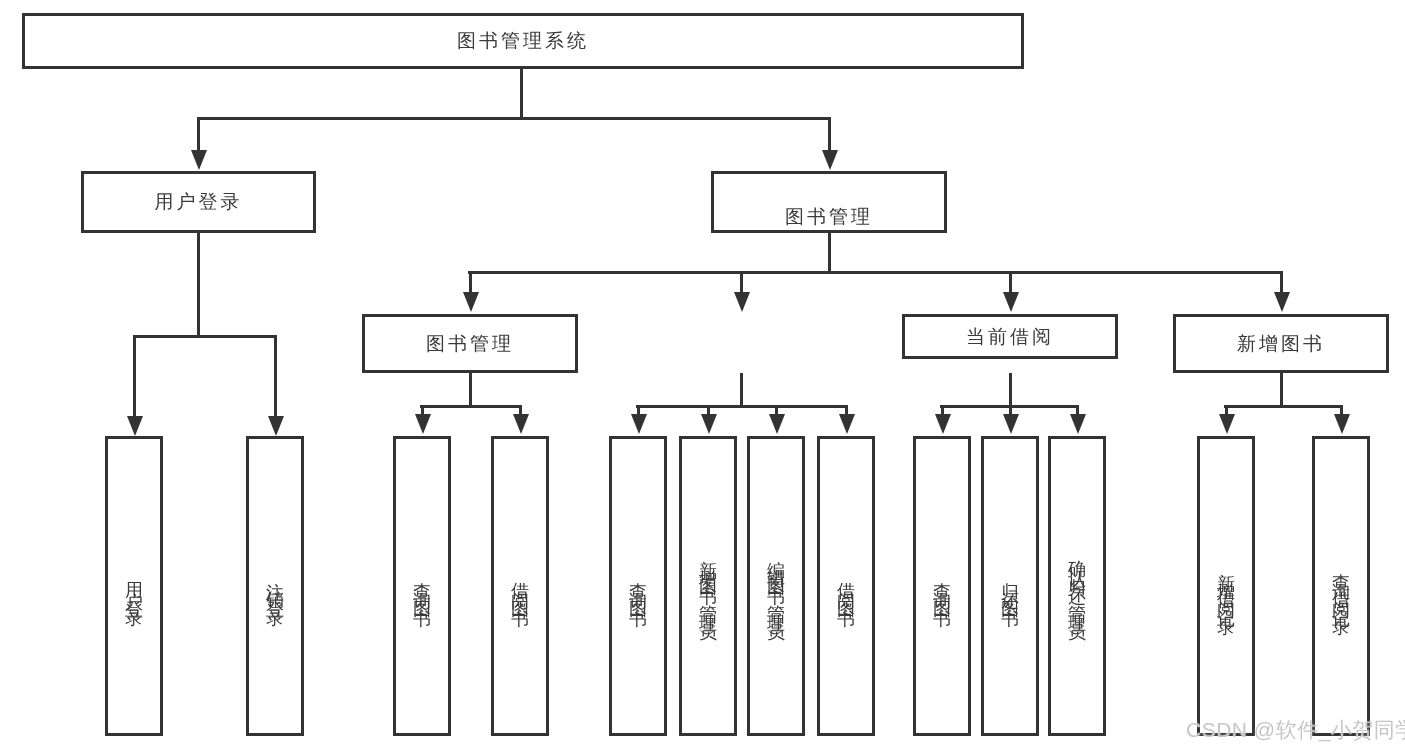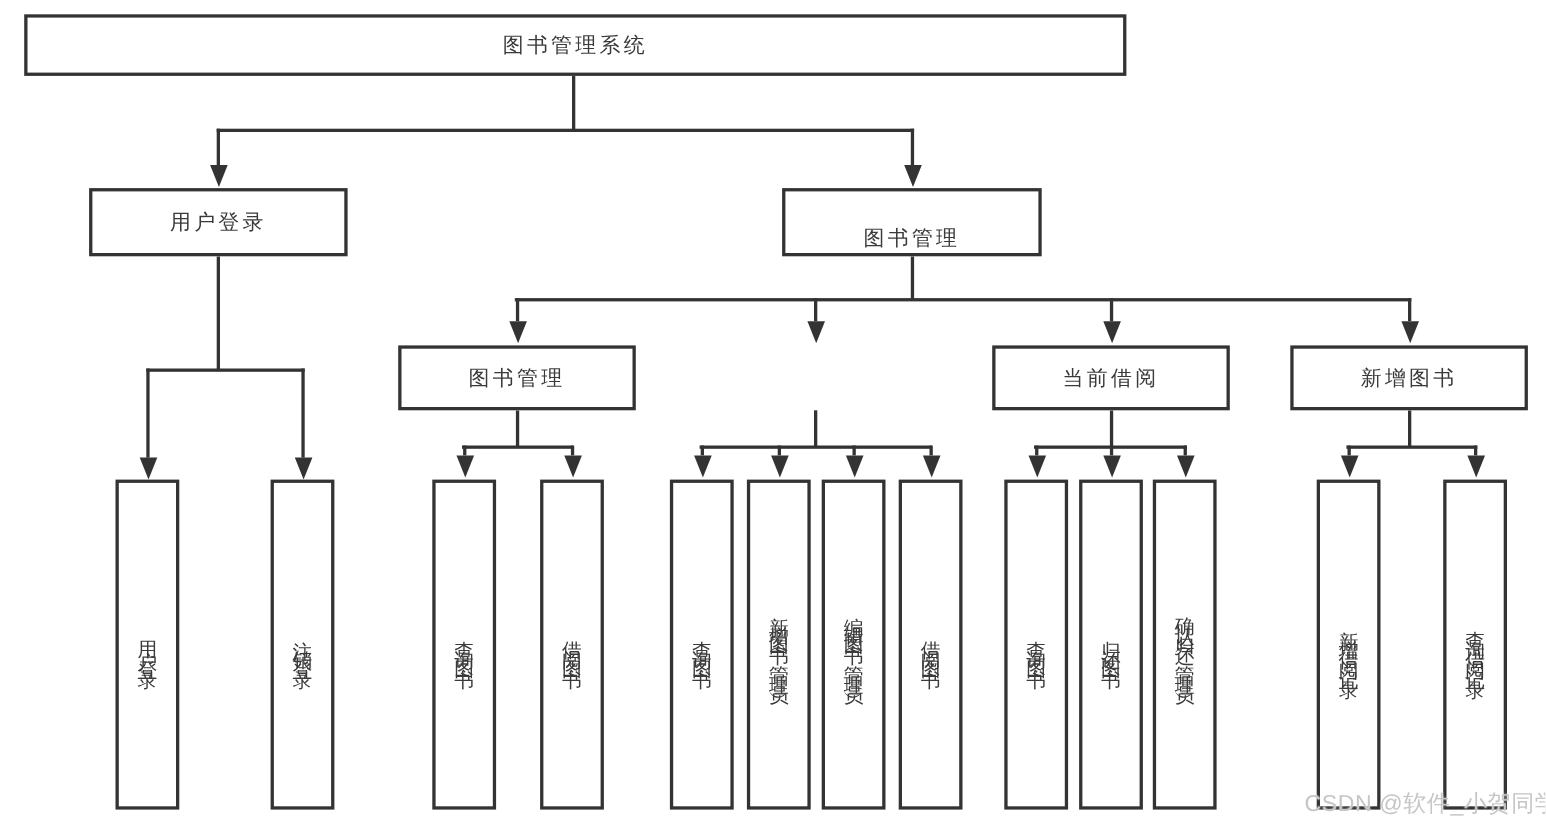--- a/index.html
+++ b/index.html
@@ -84,21 +84,21 @@
   <div class="box" style="left:81px;top:171px;width:235px;height:62px;">
     <span>用户登录</span>
   </div>
   <div class="box" style="left:711px;top:171px;width:236px;height:62px;align-items:flex-end;">
     <span>图书管理</span>
   </div>
 
   <div class="box" style="left:362px;top:314px;width:216px;height:59px;">
     <span>图书管理</span>
   </div>
-  <div class="box" style="left:902px;top:314px;width:216px;height:59px;">
+  <div class="box" style="left:902px;top:314px;width:216px;height:45px;">
     <span>当前借阅</span>
   </div>
   <div class="box" style="left:1173px;top:314px;width:216px;height:59px;">
     <span>新增图书</span>
   </div>
 
   <div class="vbox" style="left:105px;">
     <span class="vlabel">用户登录</span>
   </div>
   <div class="vbox" style="left:246px;">

